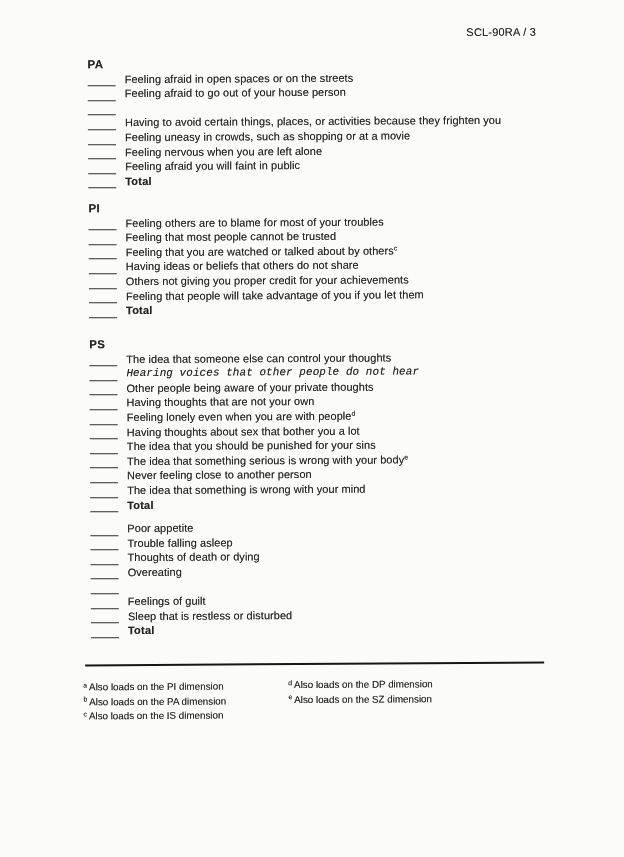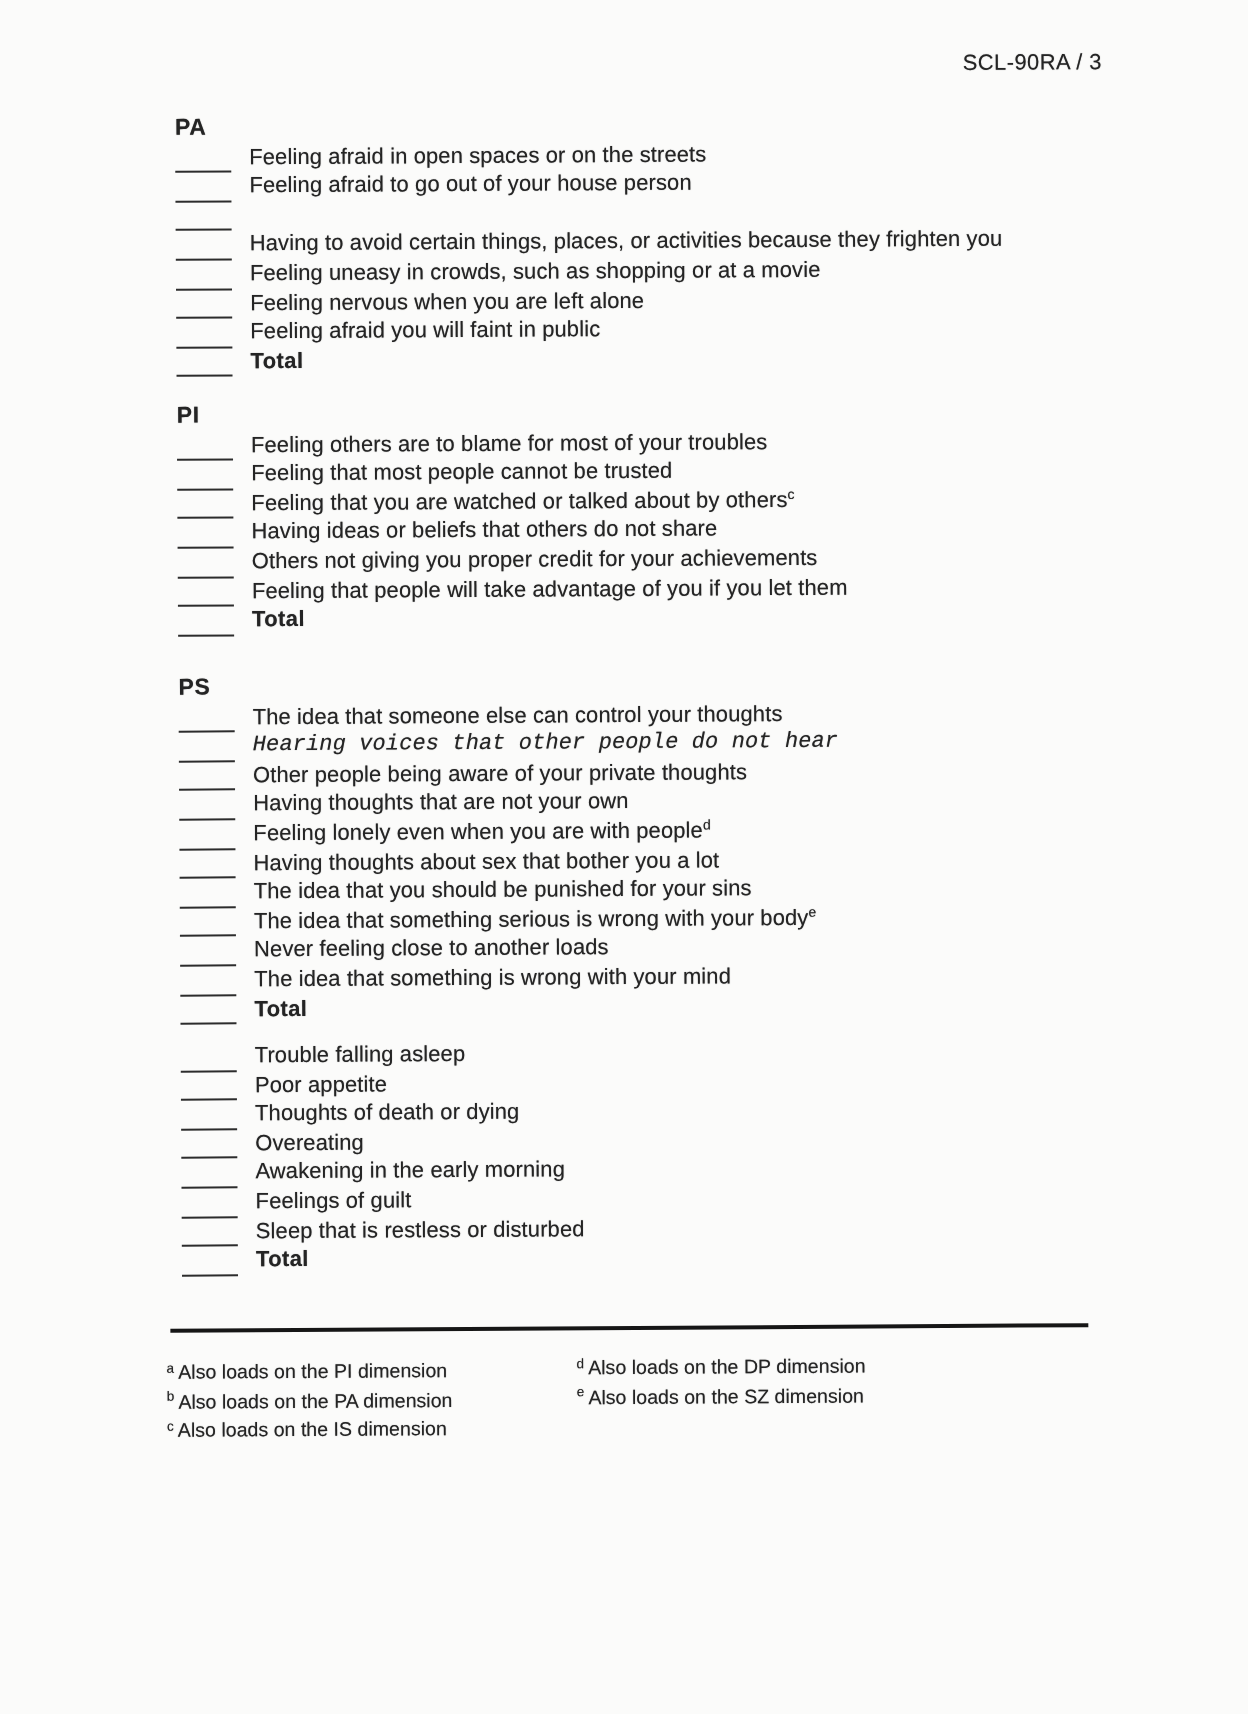--- a/index.html
+++ b/index.html
@@ -15,21 +15,21 @@
   }
   .page {
     position: absolute;
     inset: 0;
     transform: rotate(-0.35deg);
     transform-origin: 50% 55%;
   }
   .header {
     position: absolute;
     top: 27px;
-    left: 484px;
+    left: 469px;
     font-size: 11px;
     letter-spacing: 0.2px;
     white-space: nowrap;
   }
   .content { position: absolute; left: 90px; top: 0; width: 510px; }
   .section { position: absolute; left: 0; }
   .sec-0 { top: 56px; }
   .sec-1 { top: 200px; }
   .sec-2 { top: 336px; }
   .sec-3 { top: 520px; }
@@ -186,51 +186,50 @@
         <div class="row">
           <span class="blank"></span>
           <span class="item-text">The idea that you should be punished for your sins</span>
         </div>
         <div class="row">
           <span class="blank"></span>
           <span class="item-text">The idea that something serious is wrong with your body<span class="fnmark">e</span></span>
         </div>
         <div class="row">
           <span class="blank"></span>
-          <span class="item-text">Never feeling close to another loads</span>
+          <span class="item-text">Never feeling close to another person</span>
         </div>
         <div class="row">
           <span class="blank"></span>
           <span class="item-text">The idea that something is wrong with your mind</span>
         </div>
         <div class="row">
           <span class="blank"></span>
           <span class="item-text bold">Total</span>
         </div>
       </div>
       <div class="section sec-3">
         <div class="row">
           <span class="blank"></span>
+          <span class="item-text">Poor appetite</span>
+        </div>
+        <div class="row">
+          <span class="blank"></span>
           <span class="item-text">Trouble falling asleep</span>
         </div>
         <div class="row">
           <span class="blank"></span>
-          <span class="item-text">Poor appetite</span>
-        </div>
-        <div class="row">
-          <span class="blank"></span>
           <span class="item-text">Thoughts of death or dying</span>
         </div>
         <div class="row">
           <span class="blank"></span>
           <span class="item-text">Overeating</span>
         </div>
         <div class="row">
           <span class="blank"></span>
-          <span class="item-text">Awakening in the early morning</span>
         </div>
         <div class="row">
           <span class="blank"></span>
           <span class="item-text">Feelings of guilt</span>
         </div>
         <div class="row">
           <span class="blank"></span>
           <span class="item-text">Sleep that is restless or disturbed</span>
         </div>
         <div class="row">

